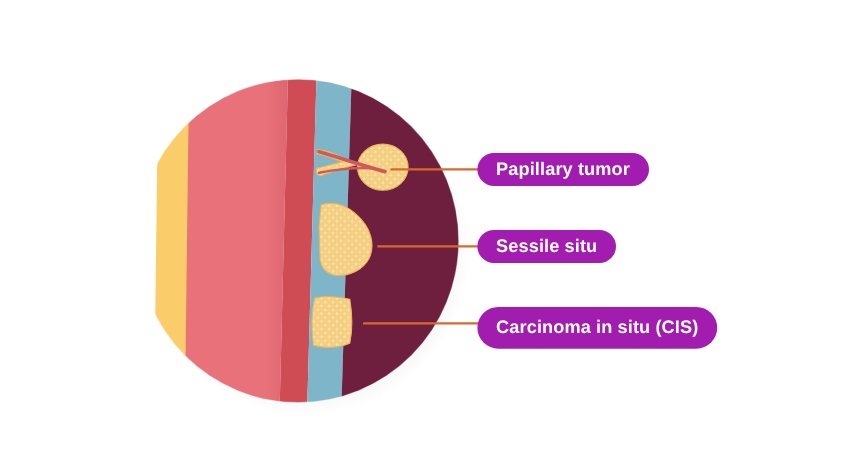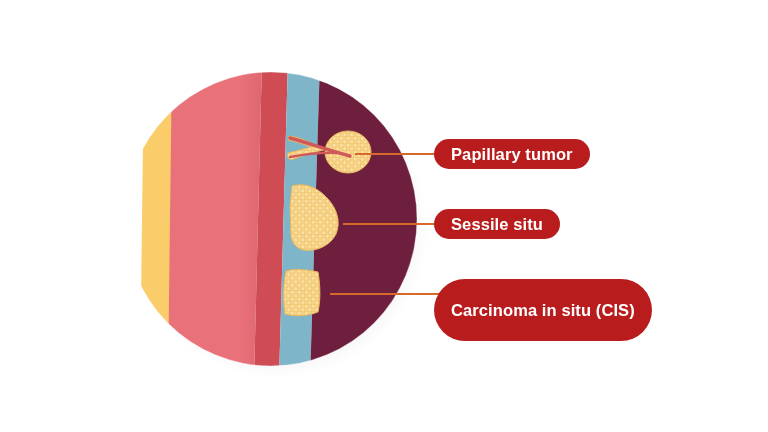--- a/index.html
+++ b/index.html
@@ -5,29 +5,29 @@
   html,body{margin:0;padding:0;}
   body{
     width:768px;height:432px;background:#ffffff;
     font-family:"Liberation Sans", sans-serif;
     overflow:hidden;position:relative;
   }
   #stage{position:absolute;inset:0;width:768px;height:432px;}
   .pill{
     position:absolute;
     display:flex;align-items:center;justify-content:center;
-    background:#b91c1c;color:#ffffff;
+    background:#a21caf;color:#ffffff;
     border-radius:999px;
     font-weight:bold;
     white-space:nowrap;
     letter-spacing:.1px;
   }
   #pill-papillary{left:434px;top:139px;height:30px;padding:0 17px;font-size:16.5px;}
   #pill-sessile{left:434px;top:209px;height:30px;padding:0 17px;font-size:16.5px;}
-  #pill-cis{left:434px;top:279px;height:30px;padding:16px 17px;font-size:16.5px;}
+  #pill-cis{left:434px;top:279px;height:30px;padding:4px 17px;font-size:16.5px;}
 </style>
 </head>
 <body>
 
 <svg id="stage" viewBox="0 0 768 432" xmlns="http://www.w3.org/2000/svg">
   <defs>
 
     <clipPath id="discClip">
       <ellipse cx="271" cy="219" rx="146" ry="147"></ellipse>
     </clipPath>

